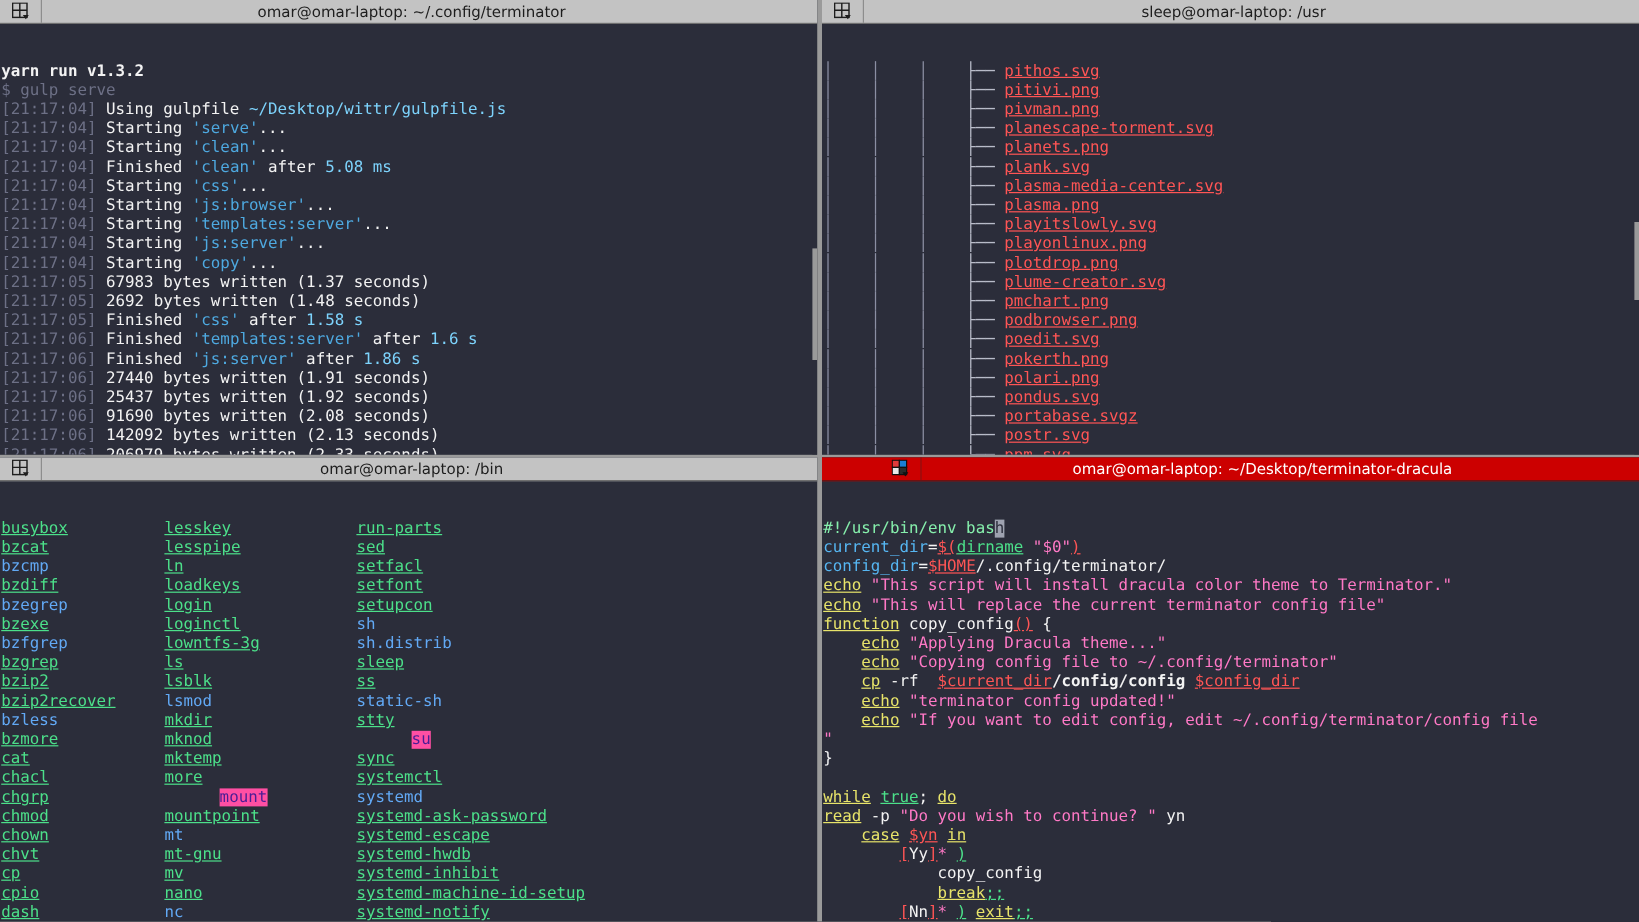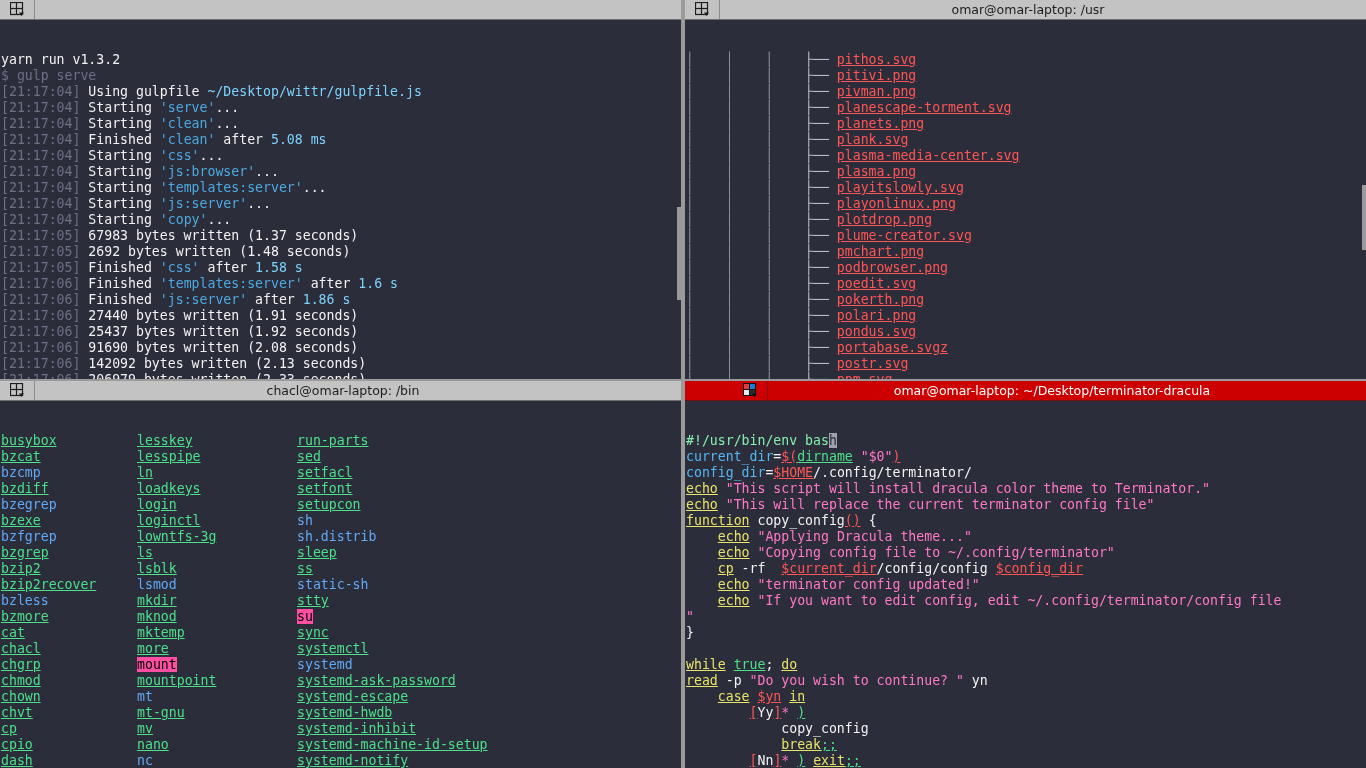--- a/index.html
+++ b/index.html
@@ -32,23 +32,23 @@
   .c-cyan2{color:#56b6f2;}
   .c-red{color:#7dd3fc;}
   .c-red2{color:#ff5555;text-decoration:underline;}
   .c-green{color:#4ce08a;text-decoration:underline;}
   .c-blue{color:#62a9f5;}
   .c-pink{color:#ff79c6;}
   .c-purple{color:#86efac;}
   .c-yellow{color:#e8e46a;text-decoration:underline;}
   .c-treebar{color:#8b8fa3;}
   .c-treeline{color:#b9bcc9;}
-  .setuid{background:#ff4fa3;color:#000000;}
+  .setuid{background:#ff4fa3;color:#4c1d95;margin-left:46px;}
   .cursor{background:#9ea2b0;color:#2b2d3a;}
-  .bold{font-weight:normal;}
+  .bold{font-weight:bold;}
   
   .sbar{position:absolute;right:0;top:0;width:4px;height:100%;background:#2b2d3a;}
   .sbar i{position:absolute;left:0;width:4px;background:#9a9a9a;display:block;}
   
   .vimstat{position:absolute;bottom:0;left:0;width:100%;height:16px;color:#f2f2f2;}
   .hsep{background:#9a9a9a;}
   .vsep{background:#9a9a9a;}
 </style>
 </head>
 <body>
@@ -58,40 +58,41 @@
   <div class="pane">
     <div class="tbar">
       <span class="ico">
         <svg width="15" height="15" viewBox="0 0 15 15">
           <rect x="0.5" y="0.5" width="12" height="12" fill="none" stroke="#1d1d1d" stroke-width="1.2"></rect>
           <line x1="6.5" y1="0.5" x2="6.5" y2="12.5" stroke="#1d1d1d" stroke-width="1.2"></line>
           <line x1="0.5" y1="6.5" x2="12.5" y2="6.5" stroke="#1d1d1d" stroke-width="1.2"></line>
           <polygon points="9,10.5 14,10.5 11.5,14" fill="#1d1d1d"></polygon>
         </svg>
       </span>
+      <span class="ttl">omar@omar-laptop: ~/.config/terminator</span>
     </div>
     <div class="term">
       <div id="tl-lines"><div class="row"><span class="c-white bold">yarn run v1.3.2</span></div><div class="row"><span class="c-gray">$ gulp serve</span></div><div class="row"><span class="c-gray">[21:17:04]</span><span class="c-white"> Using gulpfile </span><span class="c-red">~/Desktop/wittr/gulpfile.js</span></div><div class="row"><span class="c-gray">[21:17:04]</span><span class="c-white"> Starting </span><span class="c-cyan">'serve'</span><span class="c-white">...</span></div><div class="row"><span class="c-gray">[21:17:04]</span><span class="c-white"> Starting </span><span class="c-cyan">'clean'</span><span class="c-white">...</span></div><div class="row"><span class="c-gray">[21:17:04]</span><span class="c-white"> Finished </span><span class="c-cyan">'clean'</span><span class="c-white"> after </span><span class="c-red">5.08 ms</span></div><div class="row"><span class="c-gray">[21:17:04]</span><span class="c-white"> Starting </span><span class="c-cyan">'css'</span><span class="c-white">...</span></div><div class="row"><span class="c-gray">[21:17:04]</span><span class="c-white"> Starting </span><span class="c-cyan">'js:browser'</span><span class="c-white">...</span></div><div class="row"><span class="c-gray">[21:17:04]</span><span class="c-white"> Starting </span><span class="c-cyan">'templates:server'</span><span class="c-white">...</span></div><div class="row"><span class="c-gray">[21:17:04]</span><span class="c-white"> Starting </span><span class="c-cyan">'js:server'</span><span class="c-white">...</span></div><div class="row"><span class="c-gray">[21:17:04]</span><span class="c-white"> Starting </span><span class="c-cyan">'copy'</span><span class="c-white">...</span></div><div class="row"><span class="c-gray">[21:17:05]</span><span class="c-white"> 67983 bytes written (1.37 seconds)</span></div><div class="row"><span class="c-gray">[21:17:05]</span><span class="c-white"> 2692 bytes written (1.48 seconds)</span></div><div class="row"><span class="c-gray">[21:17:05]</span><span class="c-white"> Finished </span><span class="c-cyan">'css'</span><span class="c-white"> after </span><span class="c-red">1.58 s</span></div><div class="row"><span class="c-gray">[21:17:06]</span><span class="c-white"> Finished </span><span class="c-cyan">'templates:server'</span><span class="c-white"> after </span><span class="c-red">1.6 s</span></div><div class="row"><span class="c-gray">[21:17:06]</span><span class="c-white"> Finished </span><span class="c-cyan">'js:server'</span><span class="c-white"> after </span><span class="c-red">1.86 s</span></div><div class="row"><span class="c-gray">[21:17:06]</span><span class="c-white"> 27440 bytes written (1.91 seconds)</span></div><div class="row"><span class="c-gray">[21:17:06]</span><span class="c-white"> 25437 bytes written (1.92 seconds)</span></div><div class="row"><span class="c-gray">[21:17:06]</span><span class="c-white"> 91690 bytes written (2.08 seconds)</span></div><div class="row"><span class="c-gray">[21:17:06]</span><span class="c-white"> 142092 bytes written (2.13 seconds)</span></div><div class="row"><span class="c-gray">[21:17:06]</span><span class="c-white"> 206979 bytes written (2.33 seconds)</span></div></div>
       <div class="sbar"><i id="tl-thumb" style="top: 52%; height: 26%;"></i></div>
     </div>
   </div>
 
   <div class="vsep"></div>
 
   <div class="pane">
     <div class="tbar">
       <span class="ico">
         <svg width="15" height="15" viewBox="0 0 15 15">
           <rect x="0.5" y="0.5" width="12" height="12" fill="none" stroke="#1d1d1d" stroke-width="1.2"></rect>
           <line x1="6.5" y1="0.5" x2="6.5" y2="12.5" stroke="#1d1d1d" stroke-width="1.2"></line>
           <line x1="0.5" y1="6.5" x2="12.5" y2="6.5" stroke="#1d1d1d" stroke-width="1.2"></line>
           <polygon points="9,10.5 14,10.5 11.5,14" fill="#1d1d1d"></polygon>
         </svg>
       </span>
-      <span class="ttl">omar@omar-laptop: /usr</span>
+      <span class="ttl">sleep@omar-laptop: /usr</span>
     </div>
     <div class="term">
       <div id="tr-lines"><div class="row"><span class="c-treebar">│&nbsp;&nbsp;&nbsp;&nbsp;│&nbsp;&nbsp;&nbsp;&nbsp;│&nbsp;&nbsp;&nbsp;&nbsp;</span><span class="c-treeline">├──&nbsp;</span><span class="c-red2">pithos.svg</span></div><div class="row"><span class="c-treebar">│&nbsp;&nbsp;&nbsp;&nbsp;│&nbsp;&nbsp;&nbsp;&nbsp;│&nbsp;&nbsp;&nbsp;&nbsp;</span><span class="c-treeline">├──&nbsp;</span><span class="c-red2">pitivi.png</span></div><div class="row"><span class="c-treebar">│&nbsp;&nbsp;&nbsp;&nbsp;│&nbsp;&nbsp;&nbsp;&nbsp;│&nbsp;&nbsp;&nbsp;&nbsp;</span><span class="c-treeline">├──&nbsp;</span><span class="c-red2">pivman.png</span></div><div class="row"><span class="c-treebar">│&nbsp;&nbsp;&nbsp;&nbsp;│&nbsp;&nbsp;&nbsp;&nbsp;│&nbsp;&nbsp;&nbsp;&nbsp;</span><span class="c-treeline">├──&nbsp;</span><span class="c-red2">planescape-torment.svg</span></div><div class="row"><span class="c-treebar">│&nbsp;&nbsp;&nbsp;&nbsp;│&nbsp;&nbsp;&nbsp;&nbsp;│&nbsp;&nbsp;&nbsp;&nbsp;</span><span class="c-treeline">├──&nbsp;</span><span class="c-red2">planets.png</span></div><div class="row"><span class="c-treebar">│&nbsp;&nbsp;&nbsp;&nbsp;│&nbsp;&nbsp;&nbsp;&nbsp;│&nbsp;&nbsp;&nbsp;&nbsp;</span><span class="c-treeline">├──&nbsp;</span><span class="c-red2">plank.svg</span></div><div class="row"><span class="c-treebar">│&nbsp;&nbsp;&nbsp;&nbsp;│&nbsp;&nbsp;&nbsp;&nbsp;│&nbsp;&nbsp;&nbsp;&nbsp;</span><span class="c-treeline">├──&nbsp;</span><span class="c-red2">plasma-media-center.svg</span></div><div class="row"><span class="c-treebar">│&nbsp;&nbsp;&nbsp;&nbsp;│&nbsp;&nbsp;&nbsp;&nbsp;│&nbsp;&nbsp;&nbsp;&nbsp;</span><span class="c-treeline">├──&nbsp;</span><span class="c-red2">plasma.png</span></div><div class="row"><span class="c-treebar">│&nbsp;&nbsp;&nbsp;&nbsp;│&nbsp;&nbsp;&nbsp;&nbsp;│&nbsp;&nbsp;&nbsp;&nbsp;</span><span class="c-treeline">├──&nbsp;</span><span class="c-red2">playitslowly.svg</span></div><div class="row"><span class="c-treebar">│&nbsp;&nbsp;&nbsp;&nbsp;│&nbsp;&nbsp;&nbsp;&nbsp;│&nbsp;&nbsp;&nbsp;&nbsp;</span><span class="c-treeline">├──&nbsp;</span><span class="c-red2">playonlinux.png</span></div><div class="row"><span class="c-treebar">│&nbsp;&nbsp;&nbsp;&nbsp;│&nbsp;&nbsp;&nbsp;&nbsp;│&nbsp;&nbsp;&nbsp;&nbsp;</span><span class="c-treeline">├──&nbsp;</span><span class="c-red2">plotdrop.png</span></div><div class="row"><span class="c-treebar">│&nbsp;&nbsp;&nbsp;&nbsp;│&nbsp;&nbsp;&nbsp;&nbsp;│&nbsp;&nbsp;&nbsp;&nbsp;</span><span class="c-treeline">├──&nbsp;</span><span class="c-red2">plume-creator.svg</span></div><div class="row"><span class="c-treebar">│&nbsp;&nbsp;&nbsp;&nbsp;│&nbsp;&nbsp;&nbsp;&nbsp;│&nbsp;&nbsp;&nbsp;&nbsp;</span><span class="c-treeline">├──&nbsp;</span><span class="c-red2">pmchart.png</span></div><div class="row"><span class="c-treebar">│&nbsp;&nbsp;&nbsp;&nbsp;│&nbsp;&nbsp;&nbsp;&nbsp;│&nbsp;&nbsp;&nbsp;&nbsp;</span><span class="c-treeline">├──&nbsp;</span><span class="c-red2">podbrowser.png</span></div><div class="row"><span class="c-treebar">│&nbsp;&nbsp;&nbsp;&nbsp;│&nbsp;&nbsp;&nbsp;&nbsp;│&nbsp;&nbsp;&nbsp;&nbsp;</span><span class="c-treeline">├──&nbsp;</span><span class="c-red2">poedit.svg</span></div><div class="row"><span class="c-treebar">│&nbsp;&nbsp;&nbsp;&nbsp;│&nbsp;&nbsp;&nbsp;&nbsp;│&nbsp;&nbsp;&nbsp;&nbsp;</span><span class="c-treeline">├──&nbsp;</span><span class="c-red2">pokerth.png</span></div><div class="row"><span class="c-treebar">│&nbsp;&nbsp;&nbsp;&nbsp;│&nbsp;&nbsp;&nbsp;&nbsp;│&nbsp;&nbsp;&nbsp;&nbsp;</span><span class="c-treeline">├──&nbsp;</span><span class="c-red2">polari.png</span></div><div class="row"><span class="c-treebar">│&nbsp;&nbsp;&nbsp;&nbsp;│&nbsp;&nbsp;&nbsp;&nbsp;│&nbsp;&nbsp;&nbsp;&nbsp;</span><span class="c-treeline">├──&nbsp;</span><span class="c-red2">pondus.svg</span></div><div class="row"><span class="c-treebar">│&nbsp;&nbsp;&nbsp;&nbsp;│&nbsp;&nbsp;&nbsp;&nbsp;│&nbsp;&nbsp;&nbsp;&nbsp;</span><span class="c-treeline">├──&nbsp;</span><span class="c-red2">portabase.svgz</span></div><div class="row"><span class="c-treebar">│&nbsp;&nbsp;&nbsp;&nbsp;│&nbsp;&nbsp;&nbsp;&nbsp;│&nbsp;&nbsp;&nbsp;&nbsp;</span><span class="c-treeline">├──&nbsp;</span><span class="c-red2">postr.svg</span></div><div class="row"><span class="c-treebar">│&nbsp;&nbsp;&nbsp;&nbsp;│&nbsp;&nbsp;&nbsp;&nbsp;│&nbsp;&nbsp;&nbsp;&nbsp;</span><span class="c-treeline">├──&nbsp;</span><span class="c-red2">ppm.svg</span></div></div>
       <div class="sbar"><i id="tr-thumb" style="top: 46%; height: 18%;"></i></div>
     </div>
   </div>
 
   <div class="hsep"></div>
   <div class="hsep"></div>
   <div class="hsep"></div>
@@ -99,21 +100,21 @@
   <div class="pane">
     <div class="tbar">
       <span class="ico">
         <svg width="15" height="15" viewBox="0 0 15 15">
           <rect x="0.5" y="0.5" width="12" height="12" fill="none" stroke="#1d1d1d" stroke-width="1.2"></rect>
           <line x1="6.5" y1="0.5" x2="6.5" y2="12.5" stroke="#1d1d1d" stroke-width="1.2"></line>
           <line x1="0.5" y1="6.5" x2="12.5" y2="6.5" stroke="#1d1d1d" stroke-width="1.2"></line>
           <polygon points="9,10.5 14,10.5 11.5,14" fill="#1d1d1d"></polygon>
         </svg>
       </span>
-      <span class="ttl">chacl@omar-laptop: /bin</span>
+      <span class="ttl">omar@omar-laptop: /bin</span>
     </div>
     <div class="term">
       <div id="bl-cols" style="position:relative;"><div style="position: absolute; left: 0px; top: 0px;"><div class="row"><span class="c-green">busybox</span></div><div class="row"><span class="c-green">bzcat</span></div><div class="row"><span class="c-blue">bzcmp</span></div><div class="row"><span class="c-green">bzdiff</span></div><div class="row"><span class="c-blue">bzegrep</span></div><div class="row"><span class="c-green">bzexe</span></div><div class="row"><span class="c-blue">bzfgrep</span></div><div class="row"><span class="c-green">bzgrep</span></div><div class="row"><span class="c-green">bzip2</span></div><div class="row"><span class="c-green">bzip2recover</span></div><div class="row"><span class="c-blue">bzless</span></div><div class="row"><span class="c-green">bzmore</span></div><div class="row"><span class="c-green">cat</span></div><div class="row"><span class="c-green">chacl</span></div><div class="row"><span class="c-green">chgrp</span></div><div class="row"><span class="c-green">chmod</span></div><div class="row"><span class="c-green">chown</span></div><div class="row"><span class="c-green">chvt</span></div><div class="row"><span class="c-green">cp</span></div><div class="row"><span class="c-green">cpio</span></div><div class="row"><span class="c-green">dash</span></div></div><div style="position: absolute; left: 136px; top: 0px;"><div class="row"><span class="c-green">lesskey</span></div><div class="row"><span class="c-green">lesspipe</span></div><div class="row"><span class="c-green">ln</span></div><div class="row"><span class="c-green">loadkeys</span></div><div class="row"><span class="c-green">login</span></div><div class="row"><span class="c-green">loginctl</span></div><div class="row"><span class="c-green">lowntfs-3g</span></div><div class="row"><span class="c-green">ls</span></div><div class="row"><span class="c-green">lsblk</span></div><div class="row"><span class="c-blue">lsmod</span></div><div class="row"><span class="c-green">mkdir</span></div><div class="row"><span class="c-green">mknod</span></div><div class="row"><span class="c-green">mktemp</span></div><div class="row"><span class="c-green">more</span></div><div class="row"><span class="setuid">mount</span></div><div class="row"><span class="c-green">mountpoint</span></div><div class="row"><span class="c-blue">mt</span></div><div class="row"><span class="c-green">mt-gnu</span></div><div class="row"><span class="c-green">mv</span></div><div class="row"><span class="c-green">nano</span></div><div class="row"><span class="c-blue">nc</span></div></div><div style="position: absolute; left: 296px; top: 0px;"><div class="row"><span class="c-green">run-parts</span></div><div class="row"><span class="c-green">sed</span></div><div class="row"><span class="c-green">setfacl</span></div><div class="row"><span class="c-green">setfont</span></div><div class="row"><span class="c-green">setupcon</span></div><div class="row"><span class="c-blue">sh</span></div><div class="row"><span class="c-blue">sh.distrib</span></div><div class="row"><span class="c-green">sleep</span></div><div class="row"><span class="c-green">ss</span></div><div class="row"><span class="c-blue">static-sh</span></div><div class="row"><span class="c-green">stty</span></div><div class="row"><span class="setuid">su</span></div><div class="row"><span class="c-green">sync</span></div><div class="row"><span class="c-green">systemctl</span></div><div class="row"><span class="c-blue">systemd</span></div><div class="row"><span class="c-green">systemd-ask-password</span></div><div class="row"><span class="c-green">systemd-escape</span></div><div class="row"><span class="c-green">systemd-hwdb</span></div><div class="row"><span class="c-green">systemd-inhibit</span></div><div class="row"><span class="c-green">systemd-machine-id-setup</span></div><div class="row"><span class="c-green">systemd-notify</span></div></div></div>
     </div>
   </div>
 
   <div class="vsep"></div>
 
   <div class="pane">
     <div class="tbar active">

